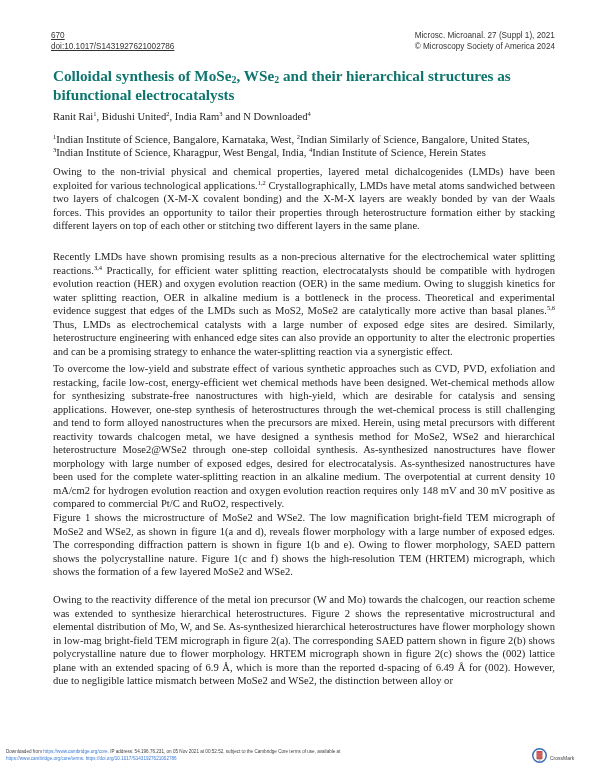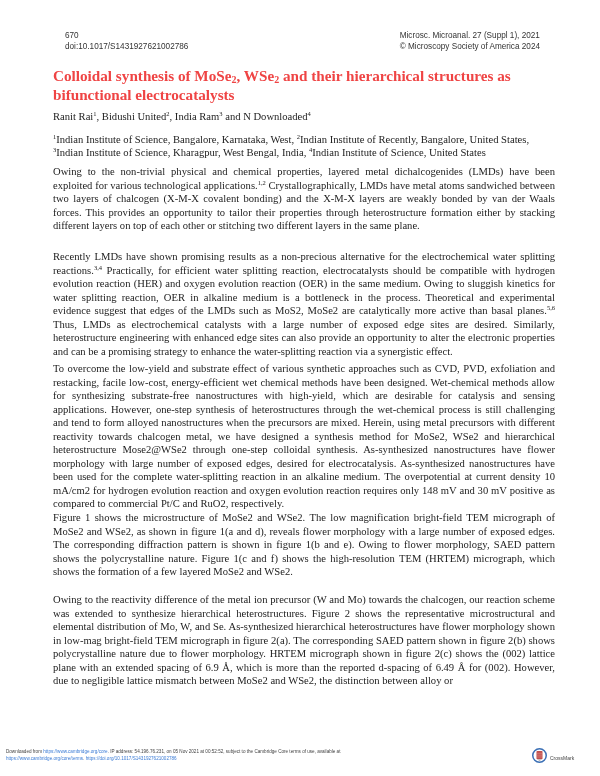--- a/index.html
+++ b/index.html
@@ -1,20 +1,20 @@
 <!DOCTYPE html>
 <html><head>
 <meta charset="utf-8">
 <style>
   html, body { margin: 0; padding: 0; background: #ffffff; }
   body { width: 600px; height: 776px; position: relative; overflow: hidden; color: #1a1a1a; }
   .hdr { position: absolute; top: 30px; font-family: "Liberation Sans", sans-serif; font-size: 8.2px; line-height: 11px; color: #333; }
-  .hdr-left { left: 65px; }
-  .hdr-right { right: 60px; text-align: left; }
-  .title { position: absolute; left: 53px; top: 66px; width: 510px; font-family: "Liberation Serif", serif; font-weight: bold; font-size: 15.2px; line-height: 19px; color: #ef4444; }
+  .hdr-left { left: 51px; text-decoration: underline; }
+  .hdr-right { right: 45px; text-align: left; }
+  .title { position: absolute; left: 53px; top: 66px; width: 510px; font-family: "Liberation Serif", serif; font-weight: bold; font-size: 15.2px; line-height: 19px; color: #0f766e; }
   .title sub { font-size: 10px; vertical-align: -2px; line-height: 0; }
   .authors { position: absolute; left: 53px; top: 111px; font-family: "Liberation Serif", serif; font-size: 10.6px; color: #222; }
   .affil { position: absolute; left: 53px; top: 134px; width: 502px; font-family: "Liberation Serif", serif; font-size: 10.6px; line-height: 12.6px; text-align: justify; text-align-last: left; color: #222; }
   sup { font-size: 6.5px; vertical-align: 4px; line-height: 0; }
   .para { position: absolute; left: 53px; width: 502px; font-family: "Liberation Serif", serif; font-size: 10.6px; line-height: 13.55px; text-align: justify; color: #222; margin: 0; }
   .footer { position: absolute; left: 6px; top: 748px; width: 470px; font-family: "Liberation Sans", sans-serif; font-size: 4.6px; line-height: 7px; color: #444; white-space: nowrap; }
   .footer .link { color: #3a7bd5; }
   .crossmark { position: absolute; left: 532px; top: 748px; display: flex; align-items: center; gap: 3px; }
   .crossmark-label { font-family: "Liberation Sans", sans-serif; font-size: 5px; color: #444; }
 </style>
@@ -27,21 +27,21 @@
 </div>
 <div class="hdr hdr-right">
   <div>Microsc. Microanal. 27 (Suppl 1), 2021</div>
   <div>© Microscopy Society of America 2024</div>
 </div>
 
 <div class="title"><span>Colloidal synthesis of MoSe</span><sub>2</sub><span>, WSe</span><sub>2</sub><span> and their hierarchical structures as bifunctional electrocatalysts</span></div>
 
 <div class="authors"><span>Ranit Rai</span><sup>1</sup><span>, </span><span>Bidushi United</span><sup>2</sup><span>, </span><span>India Ram</span><sup>3</sup><span> and </span><span>N Downloaded</span><sup>4</sup></div>
 
-<div class="affil"><sup>1</sup><span>Indian Institute of Science, Bangalore, Karnataka, West, </span><sup>2</sup><span>Indian Institute of Recently, Bangalore, United States, </span><br><sup>3</sup><span>Indian Institute of Science, Kharagpur, West Bengal, India, </span><sup>4</sup><span>Indian Institute of Science, United States</span></div>
+<div class="affil"><sup>1</sup><span>Indian Institute of Science, Bangalore, Karnataka, West, </span><sup>2</sup><span>Indian Similarly of Science, Bangalore, United States, </span><br><sup>3</sup><span>Indian Institute of Science, Kharagpur, West Bengal, India, </span><sup>4</sup><span>Indian Institute of Science, Herein States</span></div>
 
 <p class="para" style="top:165px;"><span>Owing to the non-trivial physical and chemical properties, layered metal dichalcogenides (LMDs) have been exploited for various technological applications.</span><sup>1,2</sup><span> Crystallographically, LMDs have metal atoms sandwiched between two layers of chalcogen (X-M-X covalent bonding) and the X-M-X layers are weakly bonded by van der Waals forces. This provides an opportunity to tailor their properties through heterostructure formation either by stacking different layers on top of each other or stitching two different layers in the same plane.</span></p>
 
 <p class="para" style="top:250px;"><span>Recently LMDs have shown promising results as a non-precious alternative for the electrochemical water splitting reactions.</span><sup>3,4</sup><span> Practically, for efficient water splitting reaction, electrocatalysts should be compatible with hydrogen evolution reaction (HER) and oxygen evolution reaction (OER) in the same medium. Owing to sluggish kinetics for water splitting reaction, OER in alkaline medium is a bottleneck in the process. Theoretical and experimental evidence suggest that edges of the LMDs such as MoS2, MoSe2 are catalytically more active than basal planes.</span><sup>5,6</sup><span> Thus, LMDs as electrochemical catalysts with a large number of exposed edge sites are desired. Similarly, heterostructure engineering with enhanced edge sites can also provide an opportunity to alter the electronic properties and can be a promising strategy to enhance the water-splitting reaction via a synergistic effect.</span></p>
 
 <p class="para" style="top:362px;"><span>To overcome the low-yield and substrate effect of  various synthetic approaches such as CVD, PVD, exfoliation and restacking, facile low-cost, energy-efficient wet chemical methods have been designed. Wet-chemical methods allow for synthesizing substrate-free nanostructures with high-yield, which are desirable for catalysis and sensing applications. However, one-step synthesis of heterostructures through the wet-chemical process is still challenging and tend to form alloyed nanostructures when the precursors are mixed. Herein, using metal precursors with different reactivity towards chalcogen metal, we have designed a synthesis method for MoSe2, WSe2 and hierarchical heterostructure Mose2@WSe2 through one-step colloidal synthesis. As-synthesized nanostructures have flower morphology with large number of exposed edges, desired for electrocatalysis. As-synthesized nanostructures have been used for the complete water-splitting reaction in an alkaline medium. The overpotential at current density 10 mA/cm2 for hydrogen evolution reaction and oxygen evolution reaction requires only 148 mV and 30 mV positive as compared to commercial Pt/C and RuO2, respectively.</span></p>
 
 <p class="para" style="top:511px;"><span>Figure 1 shows the microstructure of MoSe2 and WSe2. The low magnification bright-field TEM micrograph of MoSe2 and WSe2, as shown in figure 1(a and d), reveals flower morphology  with a large number of exposed edges. The corresponding diffraction pattern is shown in figure 1(b and e). Owing to flower morphology, SAED pattern shows the polycrystalline nature. Figure 1(c and f) shows the high-resolution TEM (HRTEM) micrograph, which shows the formation of a few layered MoSe2 and WSe2.</span></p>
 
 <p class="para" style="top:593px;"><span>Owing to the reactivity difference of the metal ion precursor (W and Mo) towards the chalcogen, our reaction scheme was extended to synthesize hierarchical heterostructures. Figure 2 shows the representative microstructural and elemental distribution of Mo, W, and Se. As-synthesized hierarchical heterostructures have flower morphology shown in low-mag bright-field TEM micrograph in figure 2(a). The corresponding SAED pattern shown in figure 2(b) shows polycrystalline nature due to flower morphology. HRTEM micrograph shown in figure 2(c) shows the (002) lattice plane with an extended spacing of 6.9 Å, which is more than the reported d-spacing of 6.49 Å for (002). However, due to negligible lattice mismatch between MoSe2 and WSe2, the distinction between alloy or</span></p>

